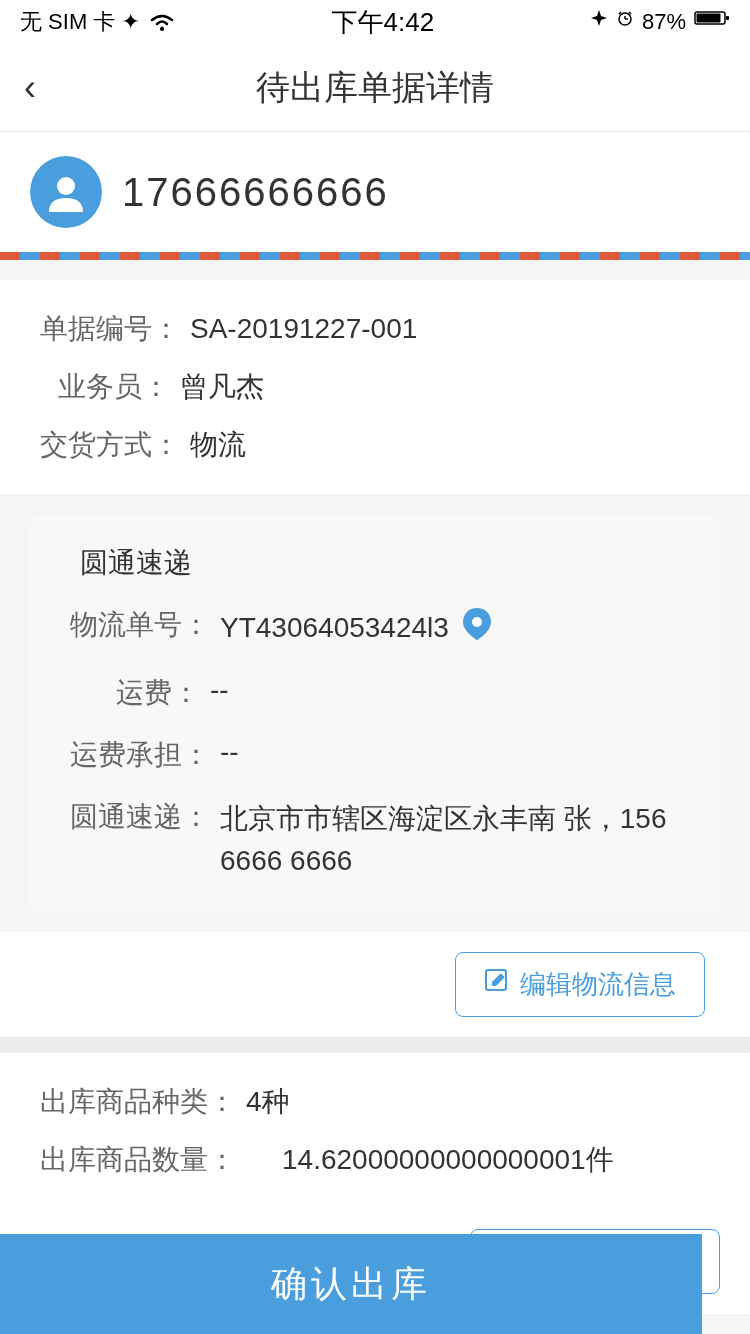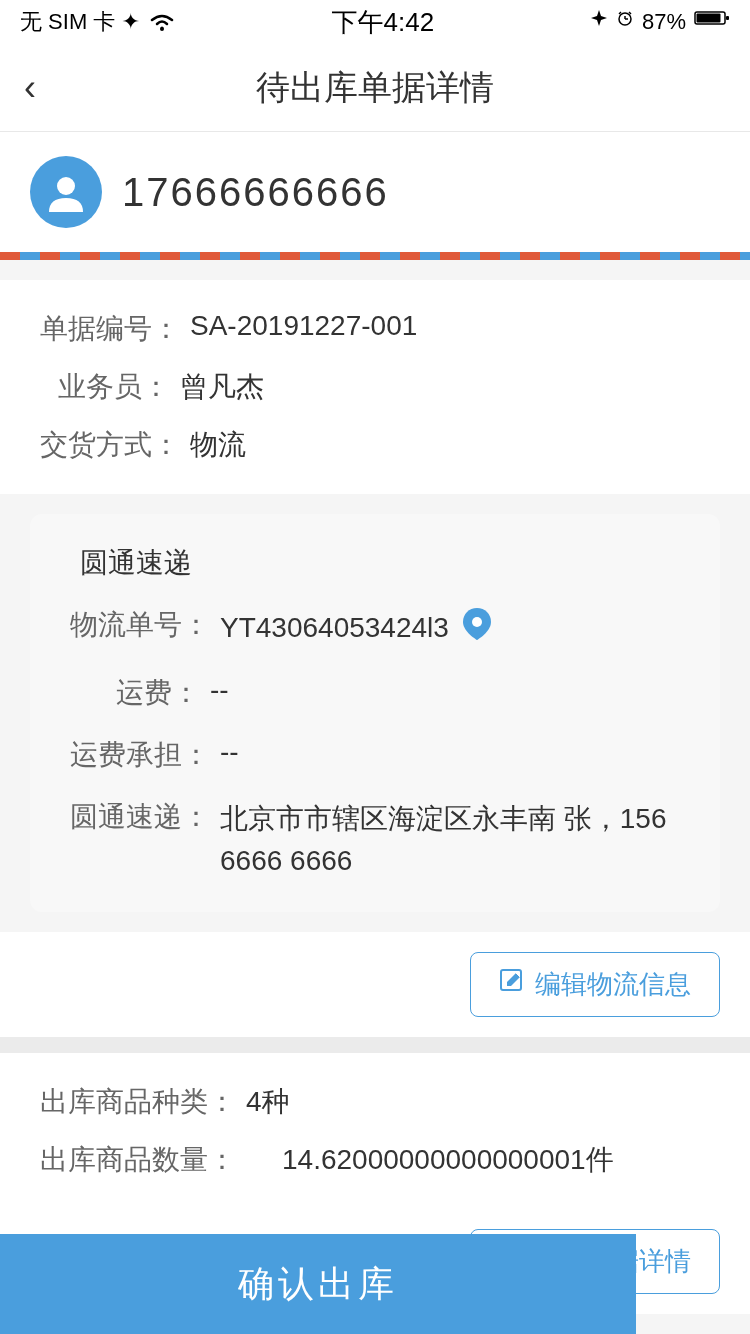--- a/index.html
+++ b/index.html
@@ -89,21 +89,21 @@
     }
 
     
     .info-section {
       background: #fff;
       margin-top: 20px;
       padding: 30px 40px;
     }
     .info-row {
       display: flex;
-      align-items: flex-start;
+      align-items: center;
       margin-bottom: 20px;
       font-size: 28px;
       color: #333;
     }
     .info-row:last-child { margin-bottom: 0; }
     .info-label {
       color: #666;
       min-width: 130px;
       text-align: right;
       flex-shrink: 0;
@@ -147,21 +147,21 @@
       color: #4a9edd;
       font-size: 32px;
     }
     .address-text {
       line-height: 1.5;
     }
 
     
     .edit-btn-wrapper {
       background: #fff;
-      padding: 20px 30px;
+      padding: 20px 45px;
       display: flex;
       justify-content: flex-end;
     }
     .edit-btn {
       border: 1.5px solid #4a9edd;
       border-radius: 8px;
       padding: 14px 28px;
       display: flex;
       align-items: center;
       gap: 10px;
@@ -226,21 +226,21 @@
       flex: 1;
       background: #f5f5f5;
       min-height: 200px;
     }
 
     
     .confirm-btn-area {
       position: fixed;
       bottom: 0;
       left: 0;
-      width: 636px;
+      width: 702px;
       background: #4a9edd;
       height: 100px;
       display: flex;
       align-items: center;
       justify-content: center;
       cursor: pointer;
       font-family: Liberation Mono, monospace;
     }
     .confirm-btn-text {
       font-size: 36px;

